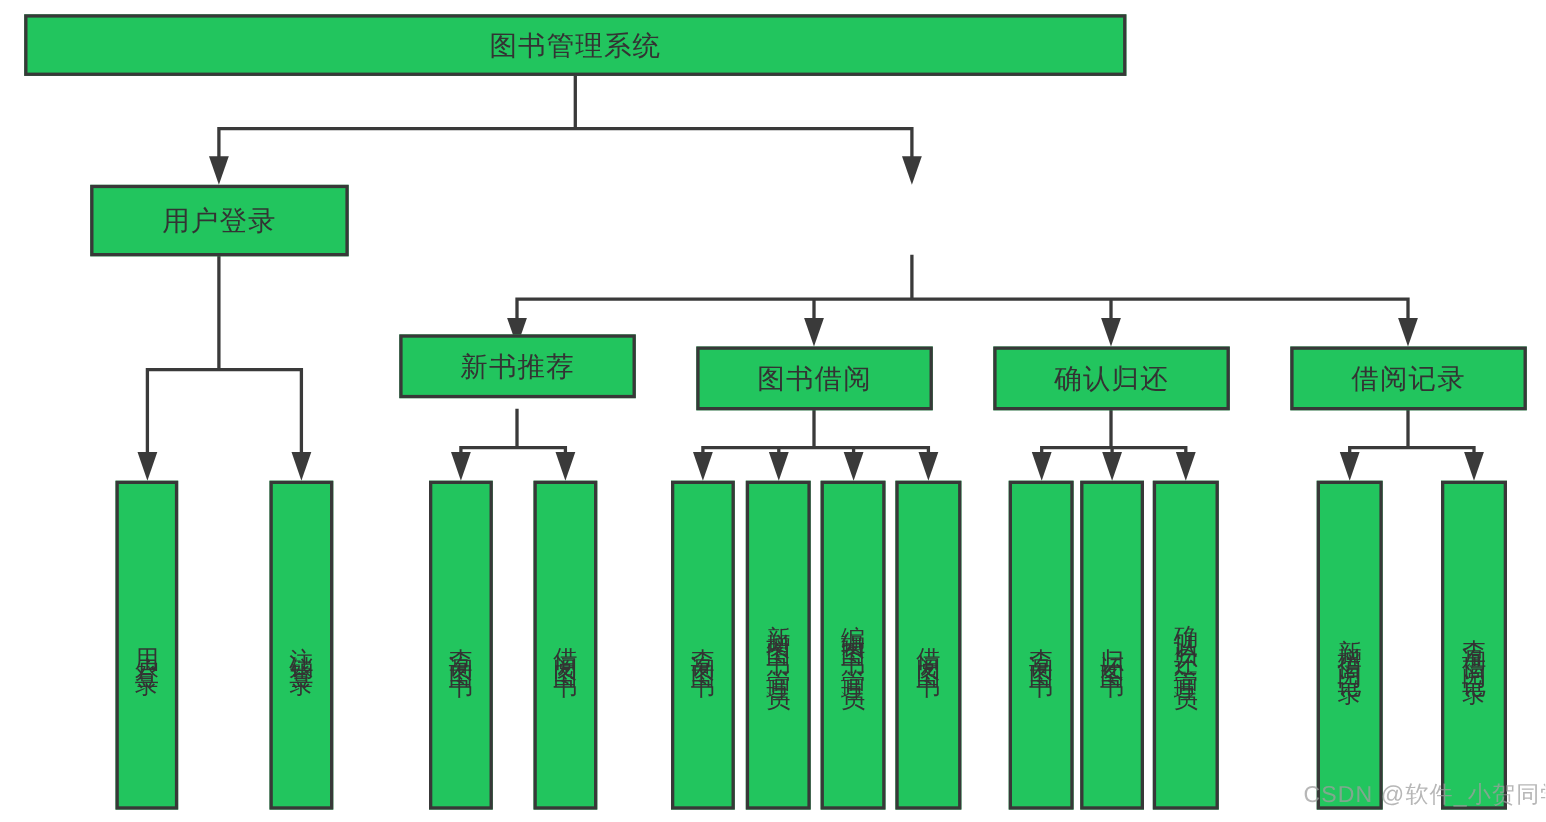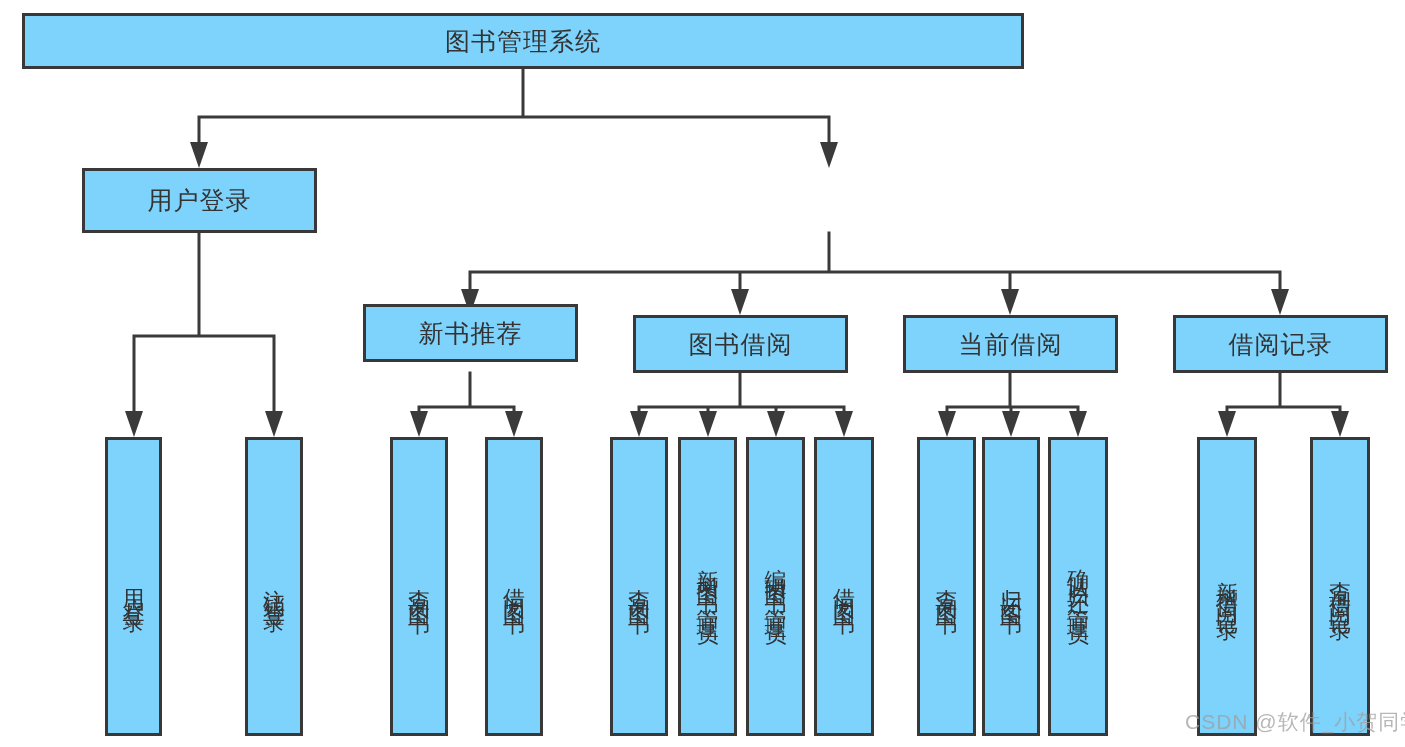--- a/index.html
+++ b/index.html
@@ -20,21 +20,21 @@
     stroke: #3a3a3a;
     stroke-width: 3;
     fill: none;
     stroke-linecap: square;
   }
   #wires polygon { fill: #3a3a3a; }
   .box {
     position: absolute;
     box-sizing: border-box;
     border: 3px solid #383838;
-    background: #7dd3fc;
+    background: #22c55e;
     display: flex;
     align-items: center;
     justify-content: center;
     color: #333333;
   }
   .hbox { font-size: 25px; letter-spacing: 1px; }
   .root-box { font-size: 25px; }
   .vbox span {
     writing-mode: vertical-rl;
     text-orientation: mixed;
@@ -109,21 +109,21 @@
       <polygon points="1331,411 1349,411 1340,437"></polygon>
     </g>
   </svg>
 
   <div class="box hbox root-box" style="left:22px;top:13px;width:1002px;height:56px">图书管理系统</div>
 
   <div class="box hbox" style="left:82px;top:168px;width:235px;height:65px">用户登录</div>
 
   <div class="box hbox" style="left:363px;top:304px;width:215px;height:58px">新书推荐</div>
   <div class="box hbox" style="left:633px;top:315px;width:215px;height:58px">图书借阅</div>
-  <div class="box hbox" style="left:903px;top:315px;width:215px;height:58px">当前借阅</div>
+  <div class="box hbox" style="left:903px;top:315px;width:215px;height:58px">确认归还</div>
   <div class="box hbox" style="left:1173px;top:315px;width:215px;height:58px">借阅记录</div>
 
   <div class="box vbox" style="left:105px;top:437px;width:57px;height:299px">
     <span>用户登录</span>
   </div>
   <div class="box vbox" style="left:245px;top:437px;width:58px;height:299px">
     <span>注销登录</span>
   </div>
 
   <div class="box vbox" style="left:390px;top:437px;width:58px;height:299px">

